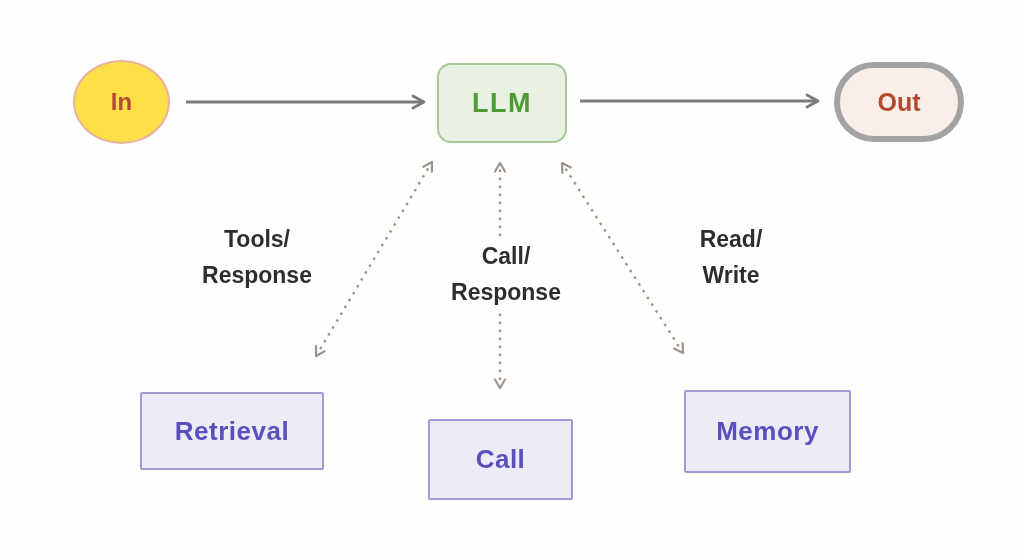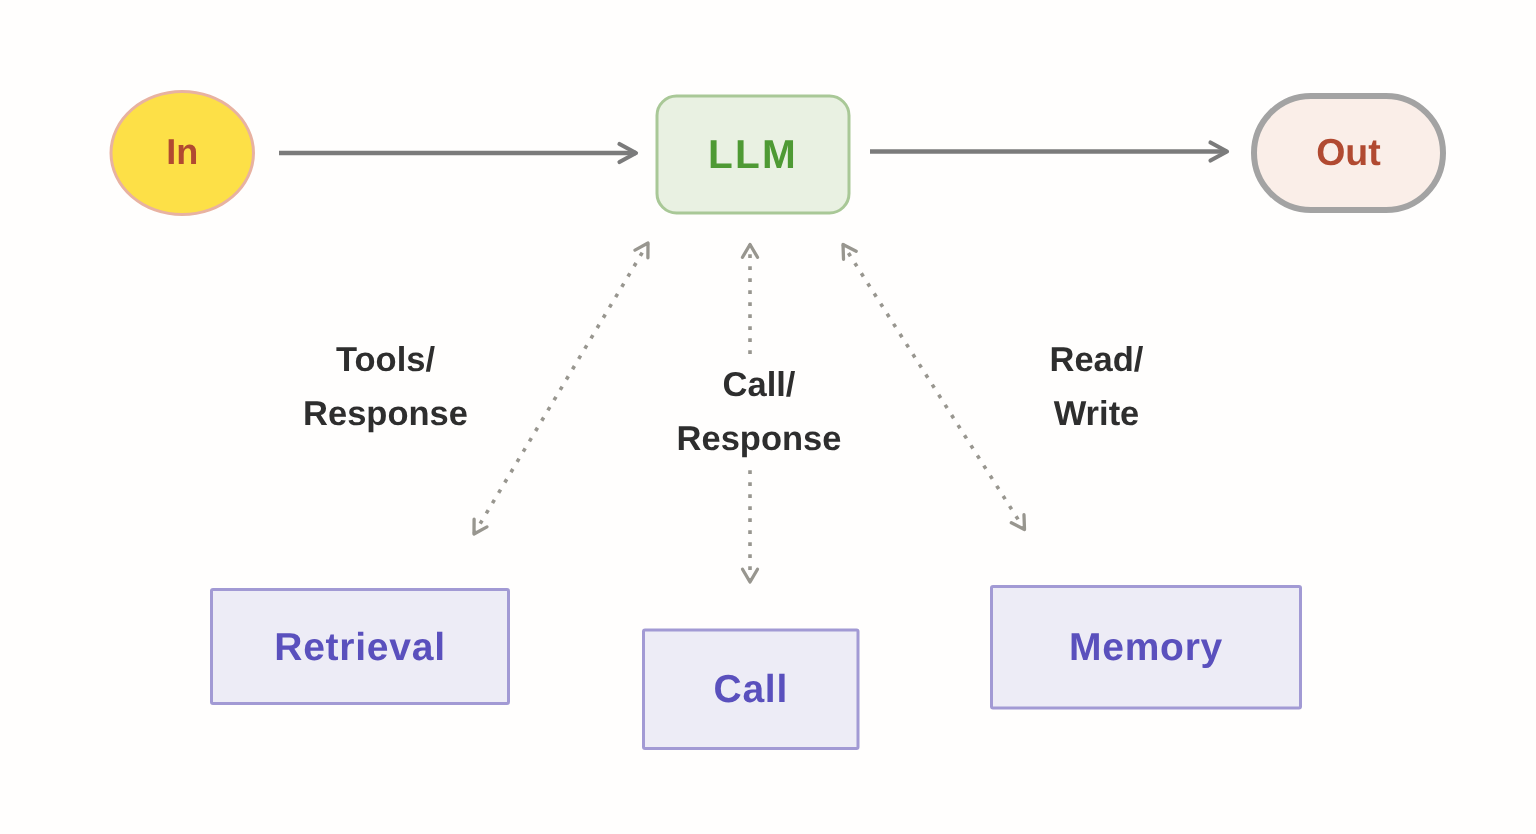--- a/index.html
+++ b/index.html
@@ -33,21 +33,21 @@
     left: 73px; top: 60px; width: 97px; height: 84px;
     background: #fde047;
     border: 2px solid #e8b2a1;
     border-radius: 50%;
     color: #b14a31;
     font-size: 24px;
   }
   .node-out {
     left: 834px; top: 62px; width: 130px; height: 80px;
     background: #faeee8;
-    border: 4px solid #a3a3a3;
+    border: 6px solid #a3a3a3;
     border-radius: 40px;
     color: #b14a31;
     font-size: 25px;
   }
   .node-llm {
     left: 437px; top: 63px; width: 130px; height: 80px;
     background: #e9f1e2;
     border: 2px solid #a9c897;
     border-radius: 14px;
     color: #4e9a34;
@@ -56,23 +56,23 @@
   }
 
   .module {
     background: #edecf6;
     border: 2.5px solid #a29ad4;
     border-radius: 2px;
     color: #5a50bd;
     font-size: 26px;
     letter-spacing: 0.5px;
   }
-  .node-retrieval { left: 140px; top: 392px; width: 200px; height: 78px; }
+  .node-retrieval { left: 140px; top: 392px; width: 184px; height: 78px; }
   .node-tools     { left: 428px; top: 419px; width: 145px; height: 81px; }
-  .node-memory    { left: 660px; top: 390px; width: 208px; height: 83px; }
+  .node-memory    { left: 684px; top: 390px; width: 167px; height: 83px; }
 
   .edge-label {
     position: absolute;
     text-align: center;
     color: #2e2e2e;
     font-size: 23px;
     font-weight: 600;
     line-height: 36px;
   }
   .label-query { left: 187px; top: 221px; width: 140px; }

